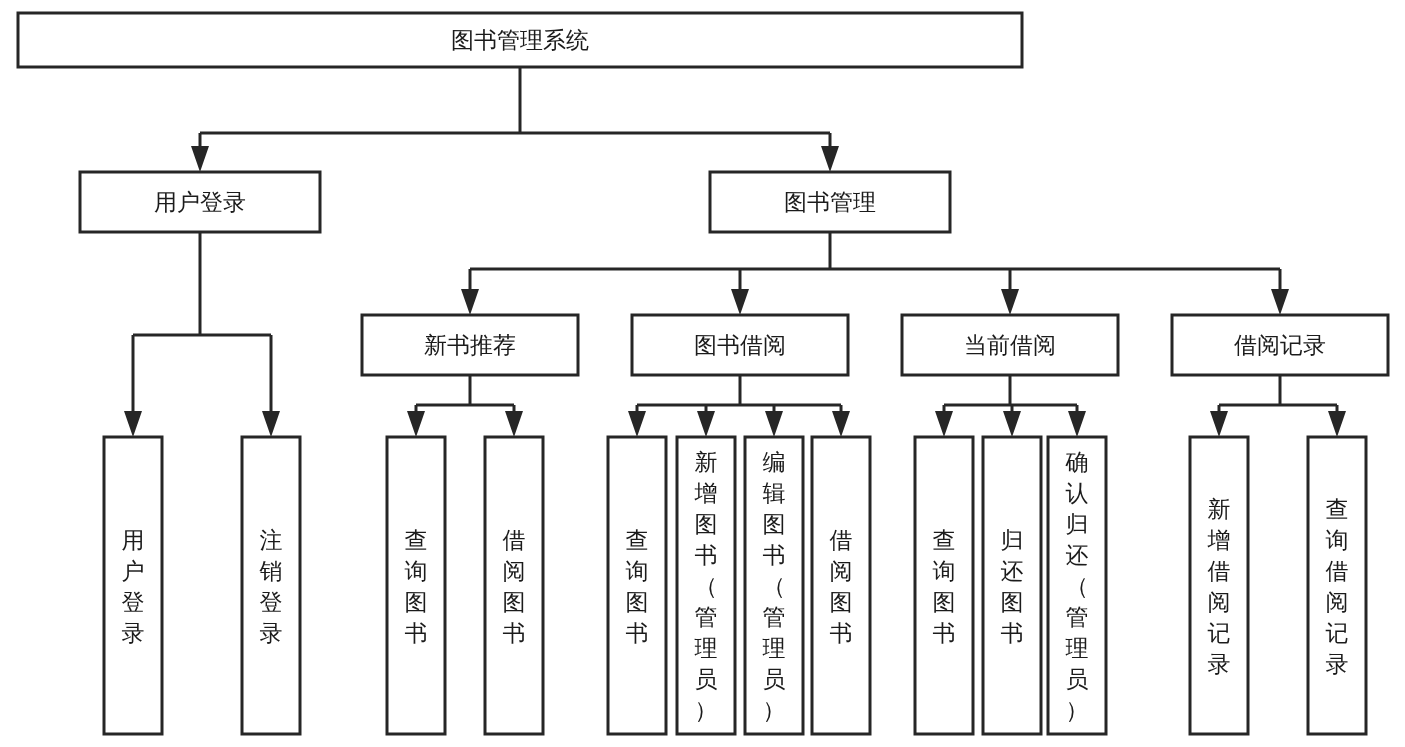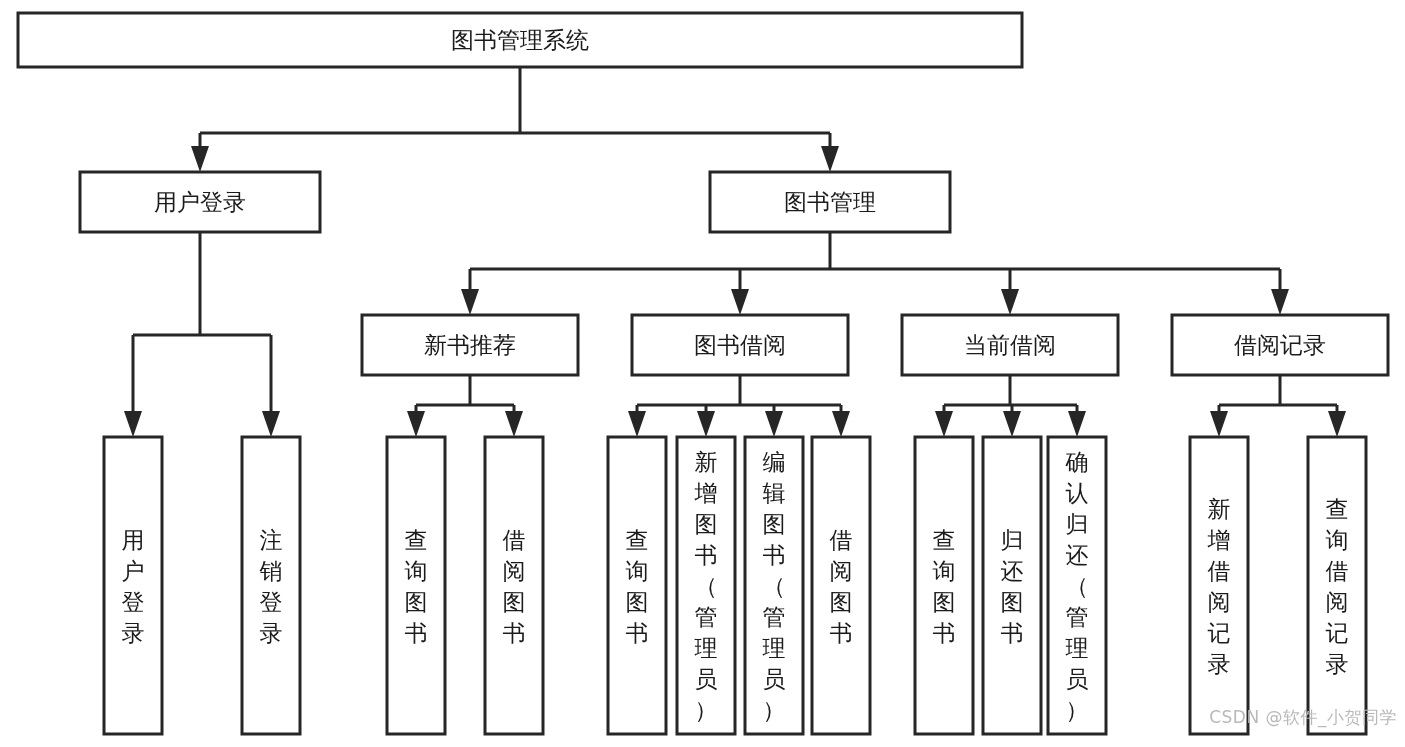--- a/index.html
+++ b/index.html
@@ -201,14 +201,13 @@
         <g>
           <rect x="1190" y="437" width="58" height="297" class="node-box"></rect>
           <text x="1219" y="0" class="node-label-v"><tspan x="1219" y="516.68">新</tspan><tspan x="1219" y="547.68">增</tspan><tspan x="1219" y="578.68">借</tspan><tspan x="1219" y="609.68">阅</tspan><tspan x="1219" y="640.68">记</tspan><tspan x="1219" y="671.68">录</tspan></text>
         </g>
         <g>
           <rect x="1308" y="437" width="58" height="297" class="node-box"></rect>
           <text x="1337" y="0" class="node-label-v"><tspan x="1337" y="516.68">查</tspan><tspan x="1337" y="547.68">询</tspan><tspan x="1337" y="578.68">借</tspan><tspan x="1337" y="609.68">阅</tspan><tspan x="1337" y="640.68">记</tspan><tspan x="1337" y="671.68">录</tspan></text>
         </g>
       </g>
   </svg>
-  <div class="watermark-text">CSDN @软件_小贺同学</div>
 </div>
 
 </body></html>

